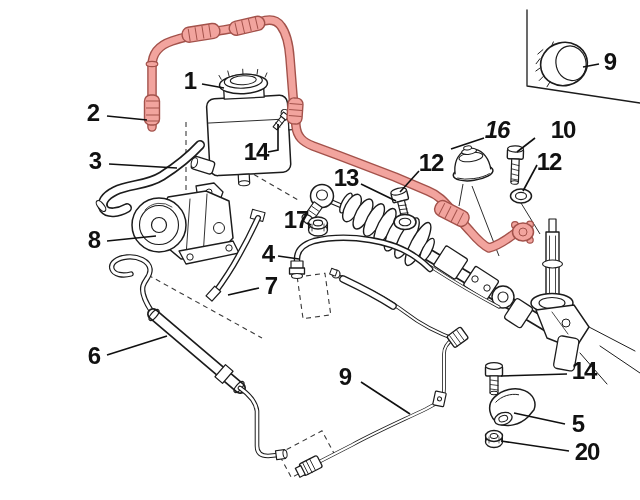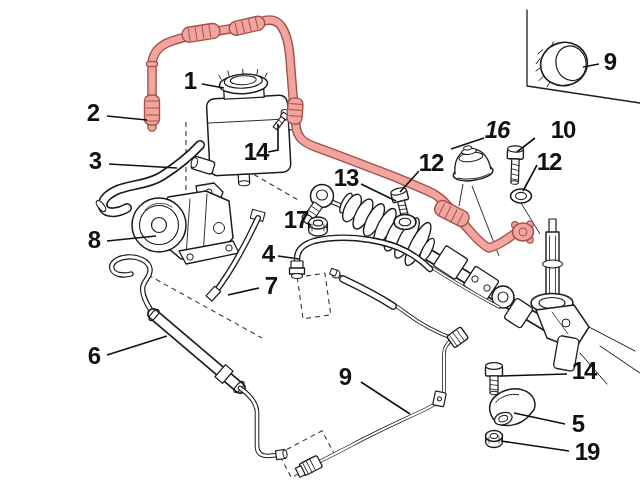--- a/index.html
+++ b/index.html
@@ -374,15 +374,15 @@
       <div class="callout" style="left: 271px; top: 286px;">7</div>
       <div class="callout" style="left: 346px; top: 178px;">13</div>
       <div class="callout" style="left: 431px; top: 163px;">12</div>
       <div class="callout" style="left: 497px; top: 130px; font-style: italic;">16</div>
       <div class="callout" style="left: 563px; top: 130px;">10</div>
       <div class="callout" style="left: 549px; top: 162px;">12</div>
       <div class="callout" style="left: 610px; top: 62px;">9</div>
       <div class="callout" style="left: 345px; top: 377px;">9</div>
       <div class="callout" style="left: 584px; top: 371px;">14</div>
       <div class="callout" style="left: 578px; top: 424px;">5</div>
-      <div class="callout" style="left: 587px; top: 452px;">19</div>
+      <div class="callout" style="left: 587px; top: 452px;">20</div>
     </div>
 </div>
 
 </body></html>

